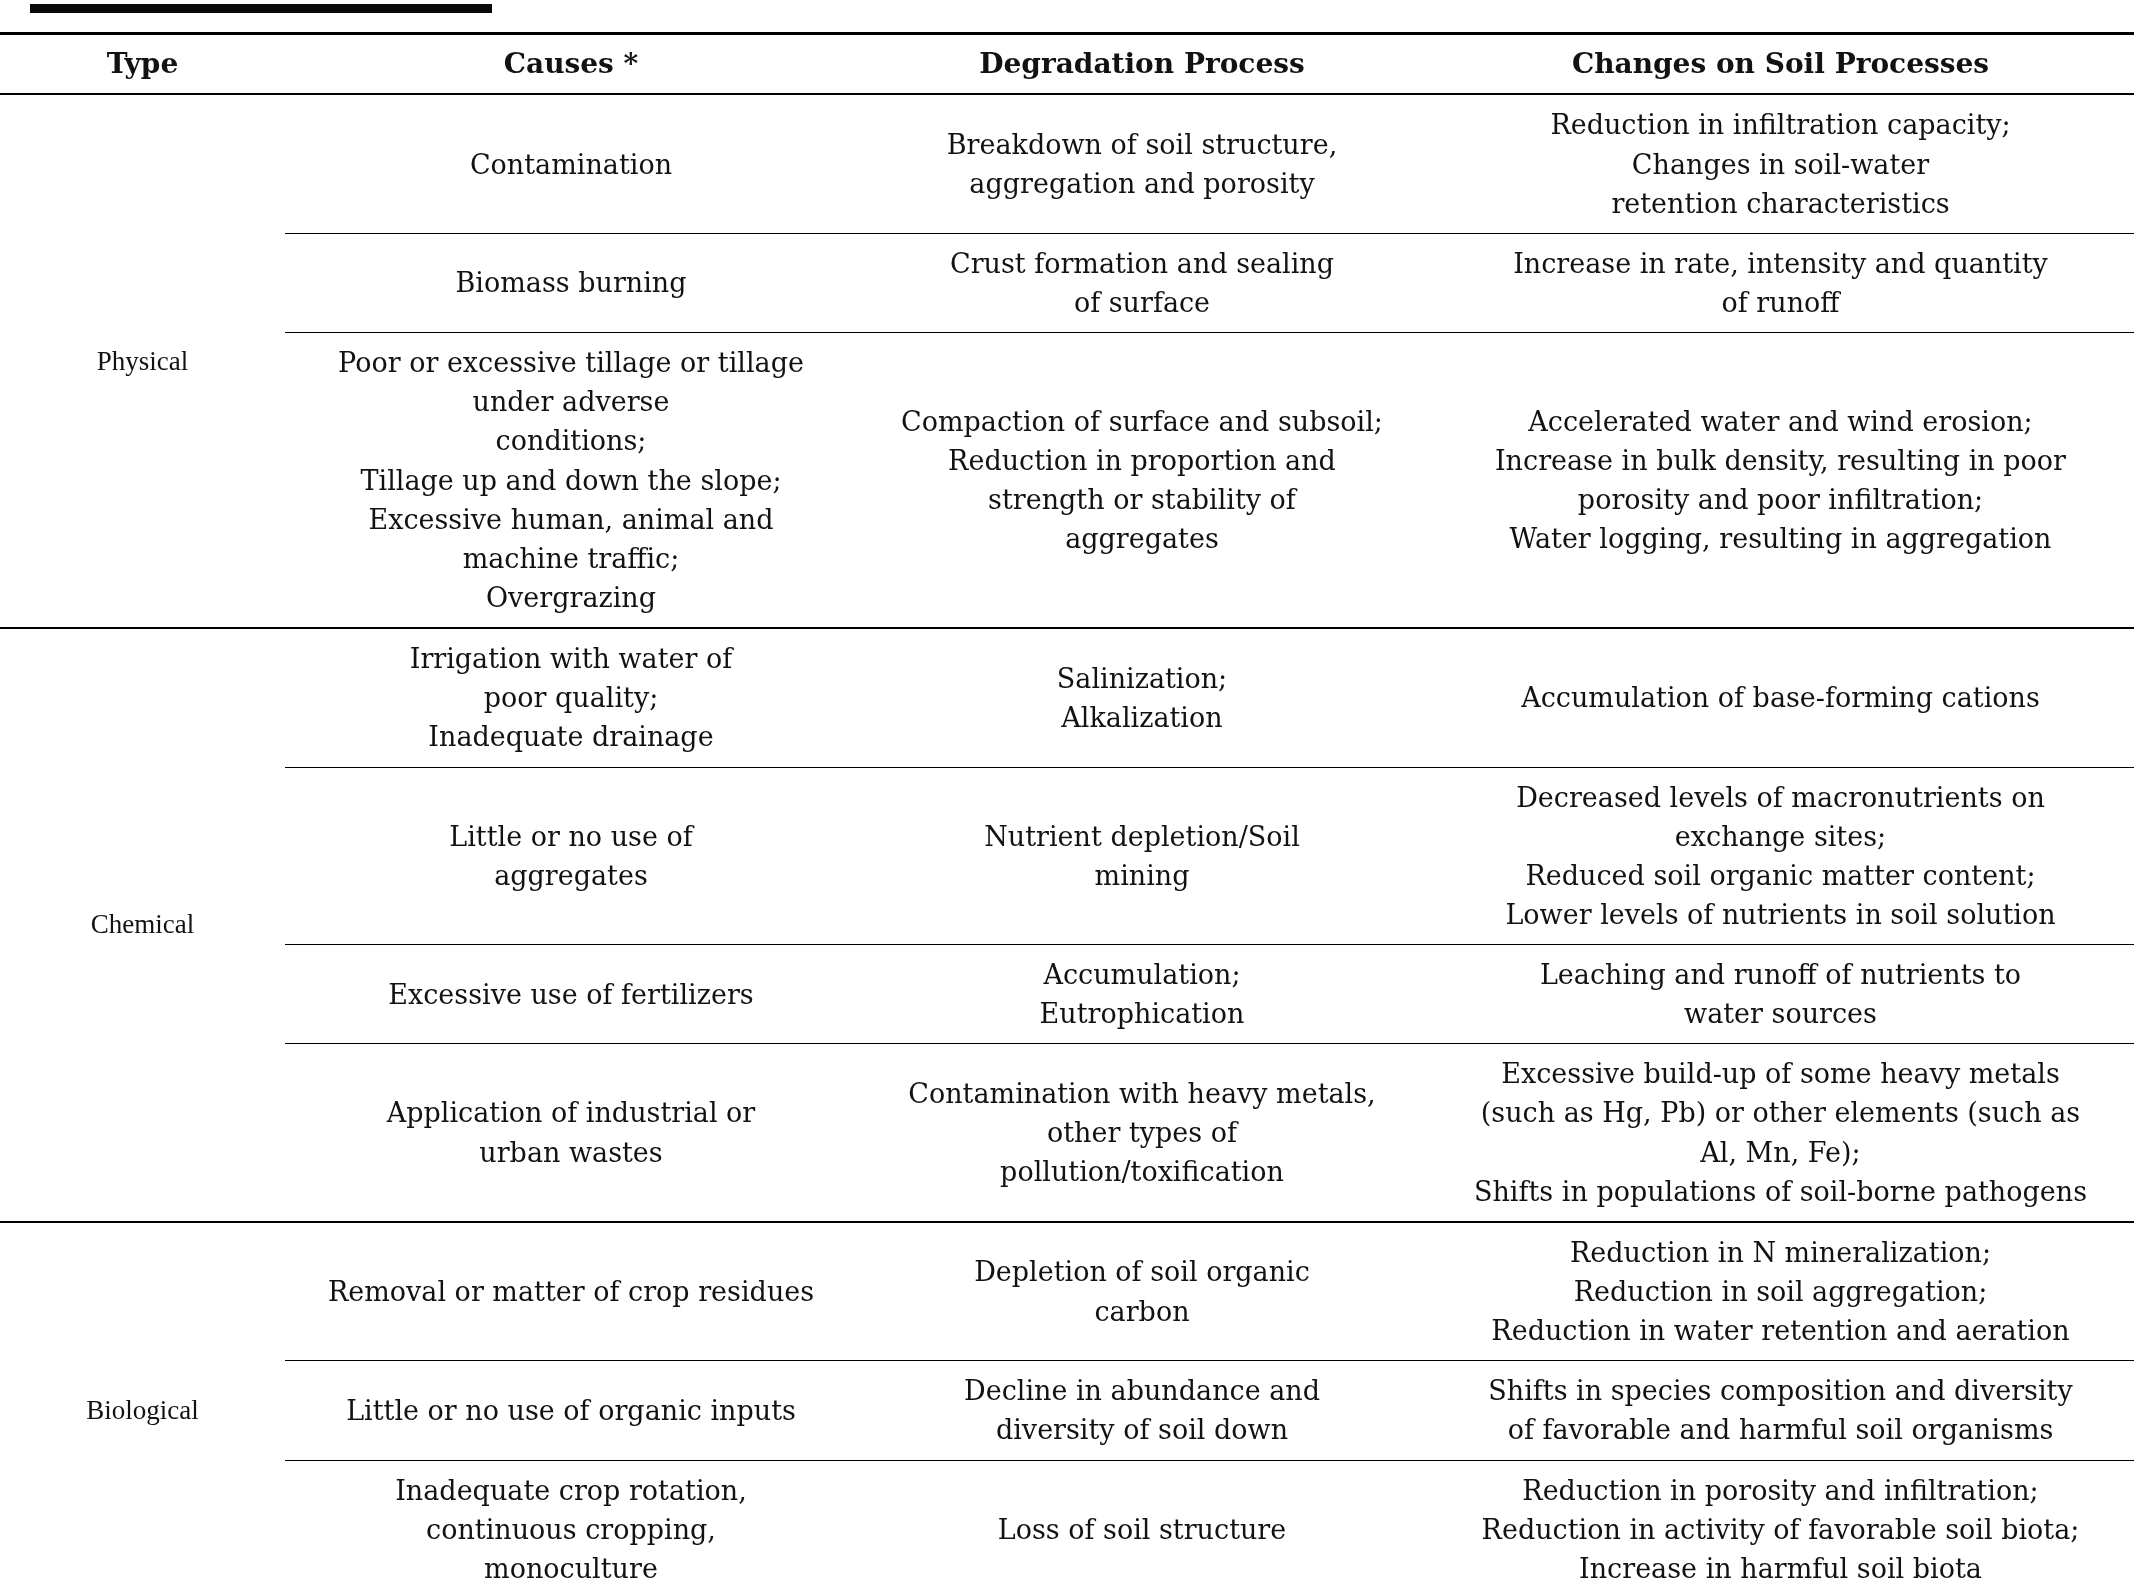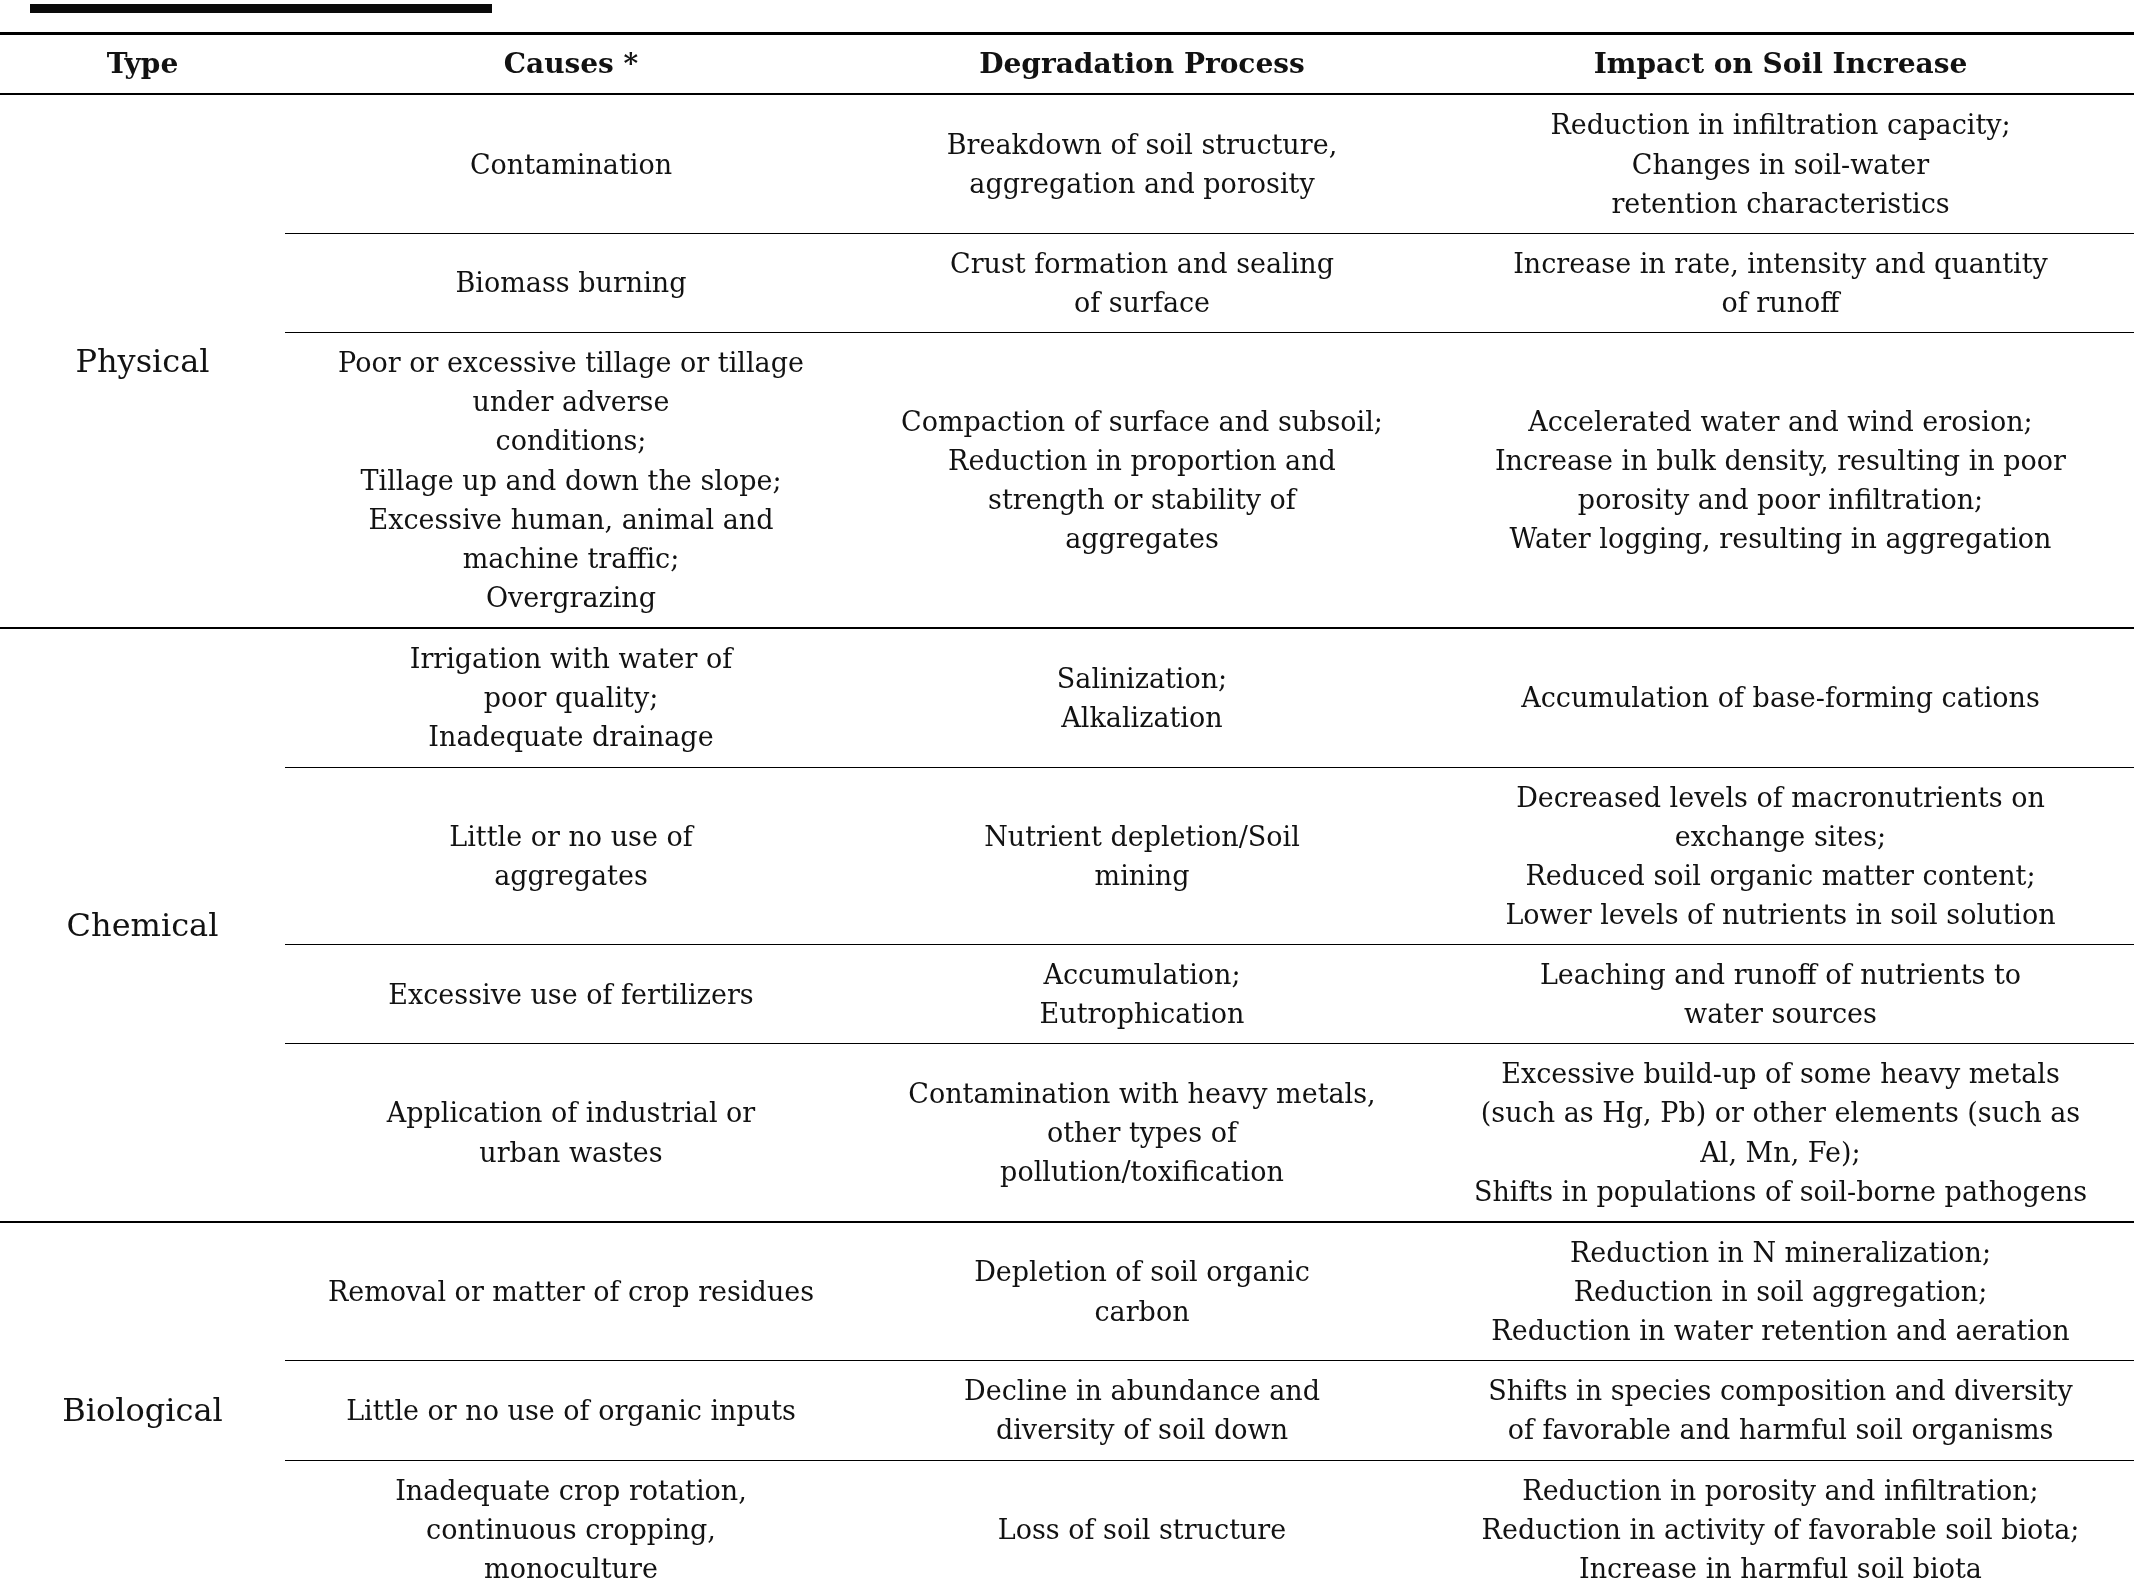--- a/index.html
+++ b/index.html
@@ -43,22 +43,23 @@
   }
   td {
     font-size: 27px;
     line-height: 1.45;
     text-align: center;
     vertical-align: middle;
     padding: 10px 14px;
     white-space: pre-line;
   }
   td.type-cell {
-    font-size: 32px;
+    font-size: 27px;
     padding: 10px 20px;
+    font-family: Liberation Serif, serif;
   }
   
   tr.inner td { border-top: 1.5px solid #000; }
   
   tr.group-start td { border-top: 2.5px solid #000; }
 </style>
 </head>
 <body>
 
 <div class="caption-remnant"></div>
@@ -68,21 +69,21 @@
     <col class="c-type">
       <col class="c-causes">
       <col class="c-process">
       <col class="c-impact">
   </colgroup>
   <thead>
     <tr>
       <th>Type</th>
       <th>Causes *</th>
       <th>Degradation Process</th>
-      <th>Impact on Soil Increase</th>
+      <th>Changes on Soil Processes</th>
     </tr>
   </thead>
   <tbody>
 
     <tr>
       <td class="type-cell" rowspan="3">Physical</td>
       <td>Contamination</td>
       <td>Breakdown of soil structure,
 aggregation and porosity</td>
       <td>Reduction in infiltration capacity;

